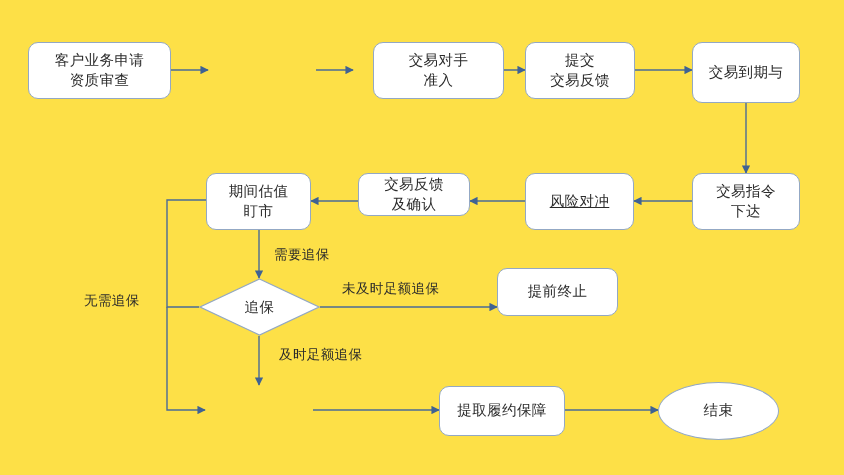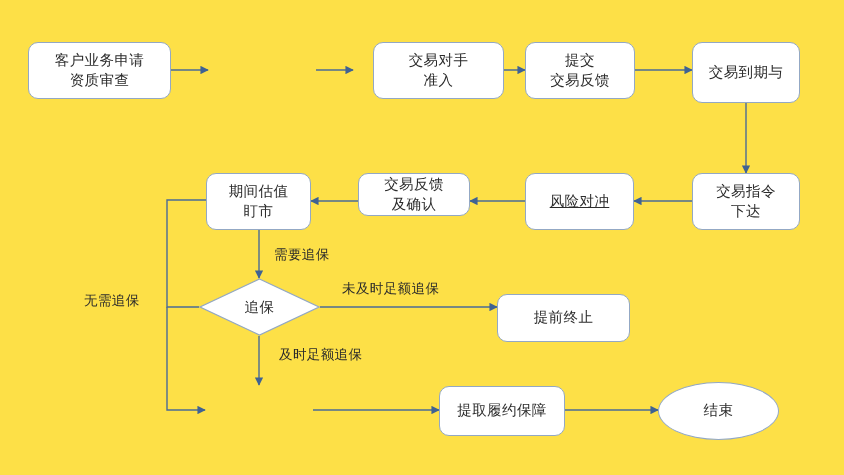--- a/index.html
+++ b/index.html
@@ -151,21 +151,21 @@
 盯市</span>
   </div>
 
   <div class="node-diamond" style="left:199px; top:278px; width:121px; height:58px;">
     <svg width="121" height="58" viewBox="0 0 121 58" xmlns="http://www.w3.org/2000/svg">
       <polygon points="60.5,1 120,29 60.5,57 1,29" fill="#ffffff" stroke="#93a8c4" stroke-width="1.2"></polygon>
     </svg>
     <span class="dia-label">追保</span>
   </div>
 
-  <div class="node rounded" style="left:497px; top:294px; width:133px; height:48px;">
+  <div class="node rounded" style="left:497px; top:268px; width:121px; height:48px;">
     <span>提前终止</span>
   </div>
 
 
   <div class="node rounded" style="left:439px; top:386px; width:126px; height:50px;">
     <span>提取履约保障</span>
   </div>
 
   <div class="node ellipse" style="left:658px; top:382px; width:121px; height:58px;">
     <span>结束</span>

